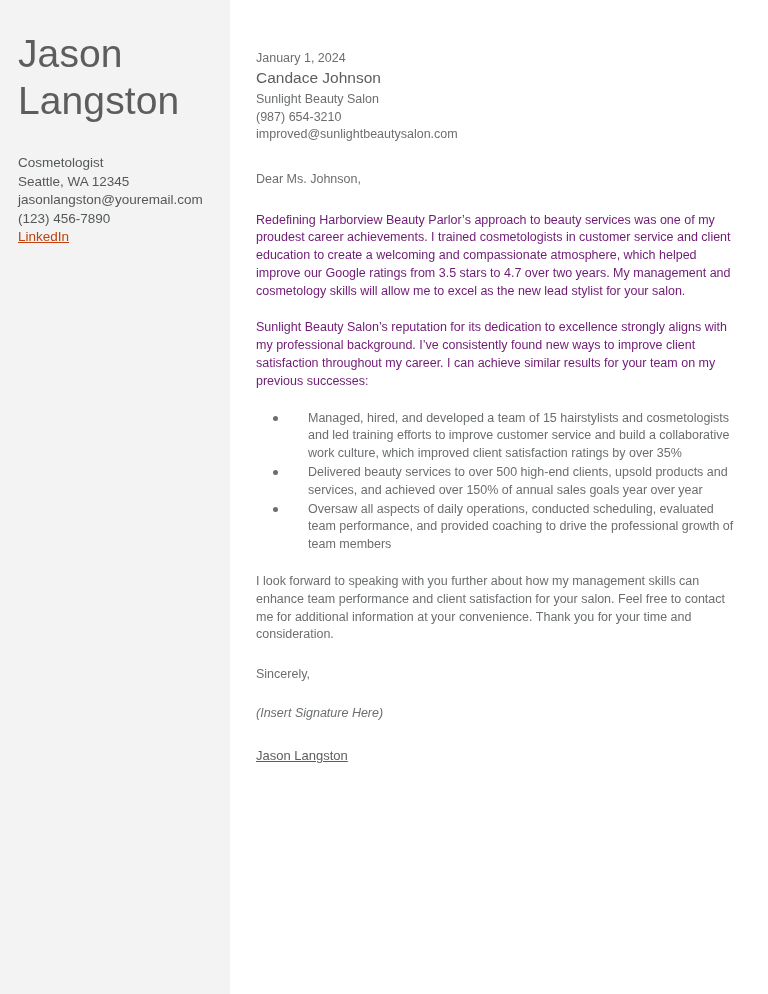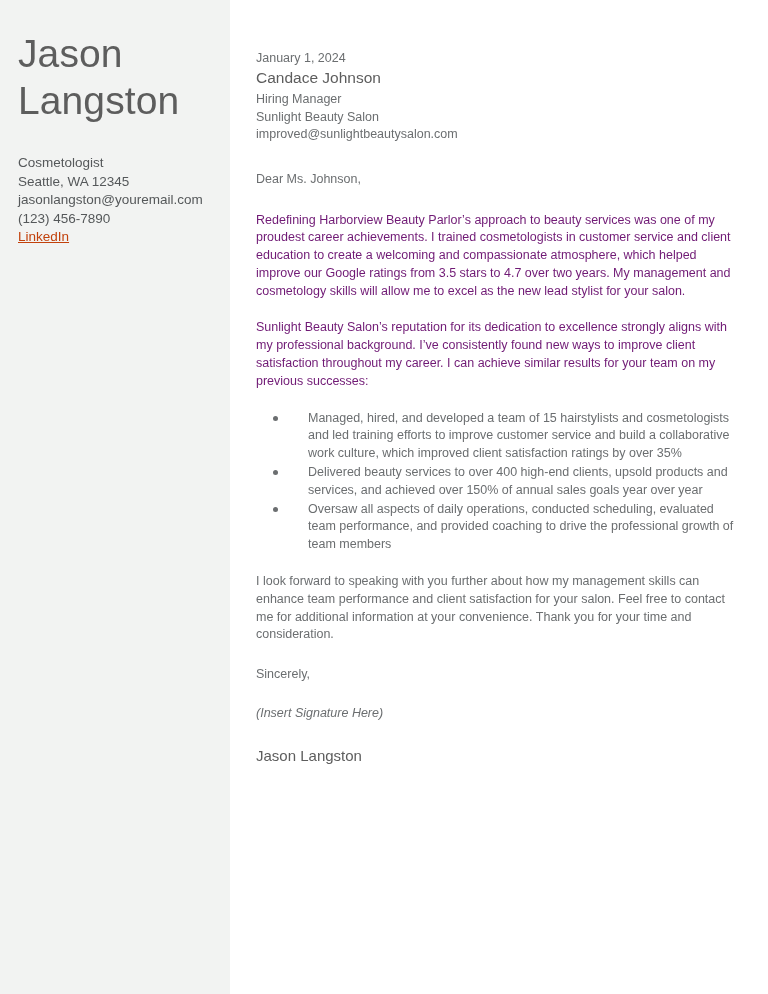--- a/index.html
+++ b/index.html
@@ -136,24 +136,25 @@
     margin-bottom: 22px;
   }
   .signature-placeholder {
     font-size: 12.5px;
     line-height: 17px;
     color: #6b6e70;
     font-style: italic;
     margin-bottom: 22px;
   }
   .signature-name {
-    font-size: 15px;
+    font-size: 13px;
     line-height: 24px;
     color: #5d5d5d;
     font-weight: 400;
+    text-decoration: underline;
   }
 </style>
 </head>
 <body>
 
 <div class="page">
 
   <aside class="sidebar">
 
     <h1 class="applicant-name">
@@ -170,39 +171,39 @@
     </div>
 
   </aside>
 
   <main class="letter">
 
     <div class="date-line">January 1, 2024</div>
 
     <div class="recipient">
       <div class="recipient-name">Candace Johnson</div>
-      <span class="recipient-line">Hiring Manager</span>
       <span class="recipient-line">Sunlight Beauty Salon</span>
+      <span class="recipient-line">(987) 654-3210</span>
       <span class="recipient-line">improved@sunlightbeautysalon.com</span>
     </div>
 
     <div class="salutation">Dear Ms. Johnson,</div>
 
     <p class="body-par">Redefining Harborview Beauty Parlor’s approach to beauty services was one of my proudest career achievements. I trained cosmetologists in customer service and client education to create a welcoming and compassionate atmosphere, which helped improve our Google ratings from 3.5 stars to 4.7 over two years. My management and cosmetology skills will allow me to excel as the new lead stylist for your salon.</p>
 
     <p class="body-par">Sunlight Beauty Salon’s reputation for its dedication to excellence strongly aligns with my professional background. I’ve consistently found new ways to improve client satisfaction throughout my career. I can achieve similar results for your team on my previous successes:</p>
 
     <ul class="bullets">
       <li class="bullet-item">
         <span class="bullet-dot"></span>
         <span>Managed, hired, and developed a team of 15 hairstylists and cosmetologists and led training efforts to improve customer service and build a collaborative work culture, which improved client satisfaction ratings by over 35%</span>
       </li>
       <li class="bullet-item">
         <span class="bullet-dot"></span>
-        <span>Delivered beauty services to over 400 high-end clients, upsold products and services, and achieved over 150% of annual sales goals year over year</span>
+        <span>Delivered beauty services to over 500 high-end clients, upsold products and services, and achieved over 150% of annual sales goals year over year</span>
       </li>
       <li class="bullet-item">
         <span class="bullet-dot"></span>
         <span>Oversaw all aspects of daily operations, conducted scheduling, evaluated team performance, and provided coaching to drive the professional growth of team members</span>
       </li>
     </ul>
 
     <p class="closing">I look forward to speaking with you further about how my management skills can enhance team performance and client satisfaction for your salon. Feel free to contact me for additional information at your convenience. Thank you for your time and consideration.</p>
 
     <div class="sign-off">Sincerely,</div>

